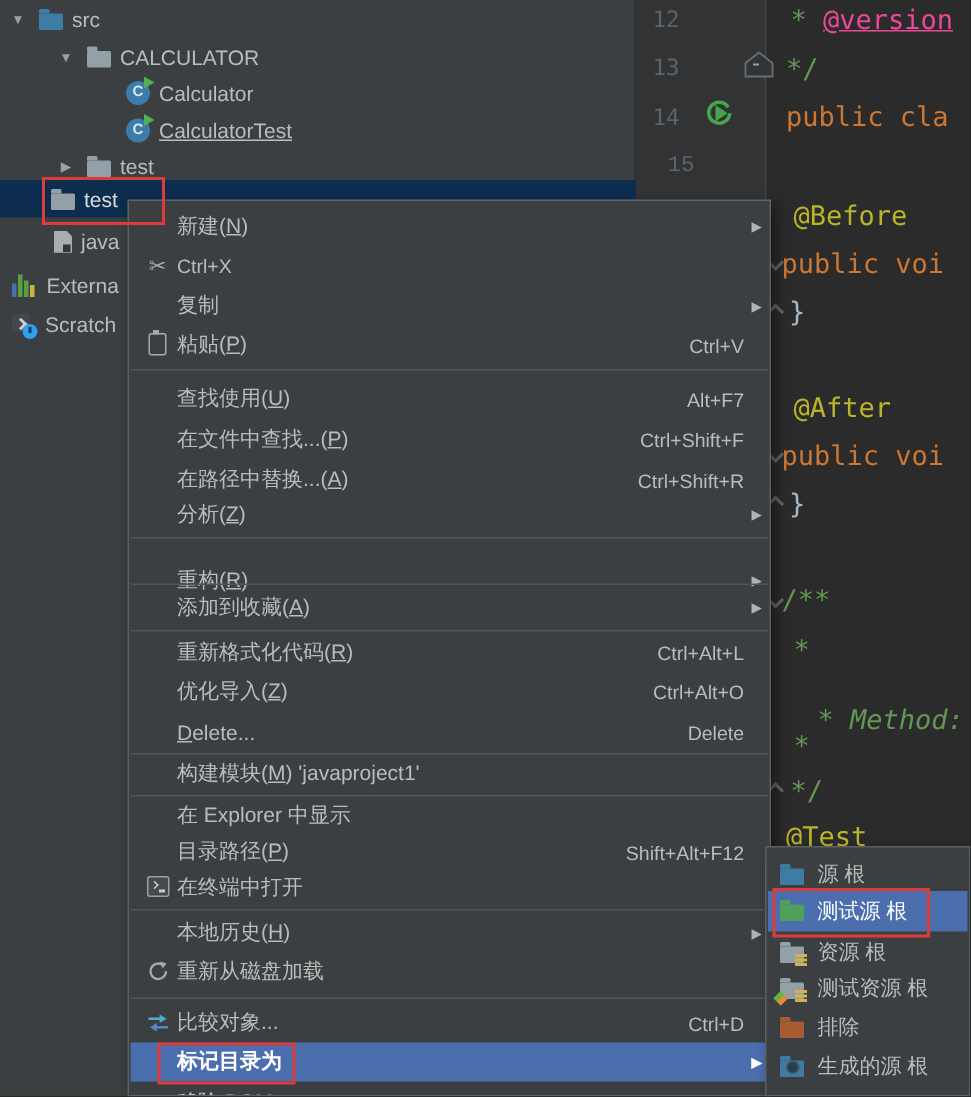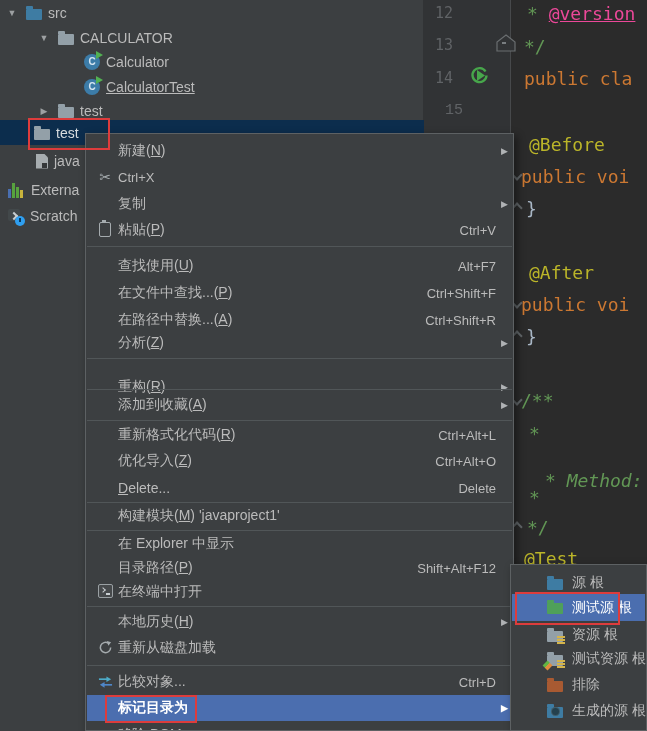--- a/index.html
+++ b/index.html
@@ -66,21 +66,21 @@
   .paste-ico{display:inline-block;position:relative;width:10px;height:13px;border:1.5px solid #a5abae;border-radius:2px;margin-top:1px;}
   .paste-ico::before{content:"";position:absolute;left:2px;top:-3px;width:4px;height:3px;background:#a5abae;}
   .term-ico{display:inline-block;position:relative;width:13px;height:12px;background:#46494b;border:1px solid #9aa0a3;border-radius:2px;}
   .term-ico::before{content:"";position:absolute;left:2px;top:3px;width:3px;height:3px;border-right:1.5px solid #c9ced1;border-bottom:1.5px solid #c9ced1;transform:rotate(-45deg);}
   .term-ico::after{content:"";position:absolute;left:7px;bottom:2px;width:4px;height:1.5px;background:#c9ced1;}
   
   .submenu{position:absolute;left:510px;top:564px;width:137px;height:167px;background:#3c3f41;
            border:1px solid #5d6163;box-sizing:border-box;box-shadow:3px 3px 8px rgba(0,0,0,.45);
            overflow:hidden;z-index:20;}
   .smi{position:absolute;left:1px;right:1px;height:26px;display:flex;align-items:center;
-       color:#bbbbbb;font-size:14px;white-space:nowrap;padding-left:27px;}
+       color:#bbbbbb;font-size:14px;white-space:nowrap;}
   .smi .sico{flex:0 0 16px;margin-left:8px;margin-right:9px;}
   .smi.selected{background:#4b6eaf;color:#ffffff;}
   .bars{position:absolute;right:-2px;bottom:-2px;width:8px;height:2px;background:#d4b44a;box-shadow:0 -3px 0 #d4b44a,0 -6px 0 #d4b44a;}
   .diamond{position:absolute;left:-3px;bottom:-3px;width:7px;height:7px;transform:rotate(45deg);background:linear-gradient(90deg,#62b543 50%,#e08c3c 50%);}
   .fan{position:absolute;left:4px;top:0px;width:9px;height:9px;border-radius:50%;background:#24414e;
        box-shadow:0 0 0 1px rgba(255,255,255,.15) inset;}
   
   .redbox{position:absolute;border:2px solid #dd3c3c;z-index:30;}
 </style>
 </head>

